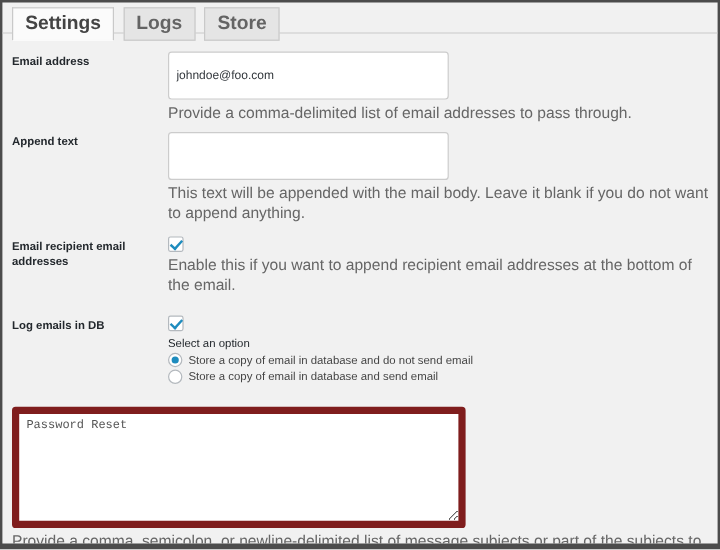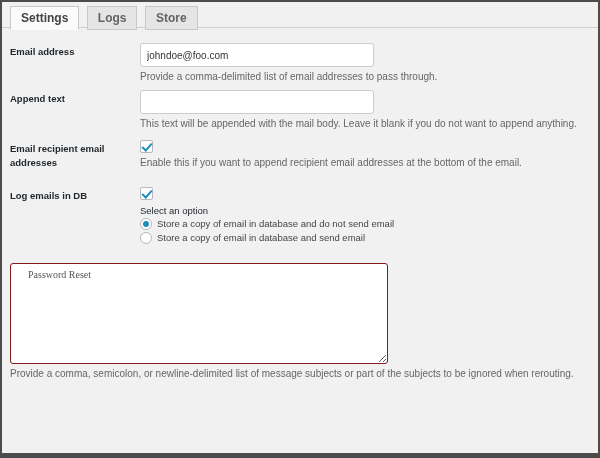--- a/index.html
+++ b/index.html
@@ -25,21 +25,21 @@
     content: '';
     position: absolute; left: 0; right: 0; bottom: 0; height: 1px;
     background: #cfcfcf;
   }
   .tab {
     position: relative; z-index: 1;
     display: inline-block;
     vertical-align: bottom;
     margin-right: 3px;
     padding: 4px 10px 4px 10px;
-    font-size: 12px; font-weight: bold;
+    font-size: 16px; font-weight: bold;
     color: #646464;
     background: #e5e5e5;
     border: 1px solid #c9c9c9;
     cursor: pointer;
     text-decoration: none;
   }
   .tab.active {
     background: #fbfbfb;
     border-bottom: 1px solid #fbfbfb;
     color: #444;
@@ -47,37 +47,37 @@
   
   .content { padding: 15px 8px 0 8px; }
   .row { display: flex; align-items: flex-start; }
   .row-label {
     flex: none; width: 130px;
     font-size: 9.5px; font-weight: bold; color: #23282d;
     line-height: 1.45; padding-top: 2px; padding-right: 8px;
   }
   .field { flex: 1; min-width: 0; }
   .help {
-    font-size: 10px; color: #666;
+    font-size: 13px; color: #666;
     margin-top: 3px; line-height: 1.3;
   }
   input[type="text"] {
-    width: 234px; height: 24px;
+    width: 234px; height: 40px;
     border: 1px solid #ccc; border-radius: 3px;
     background: #fff; color: #32373c;
     font-family: "Liberation Sans", sans-serif;
     font-size: 10px; padding: 2px 6px;
     display: block;
   }
   textarea {
     width: 378px; height: 101px;
-    border: 1px solid #7f1d1d; border-radius: 3px;
+    border: 6px solid #7f1d1d; border-radius: 3px;
     background: #fff; color: #555;
-    font-family: Liberation Serif, serif;
-    font-size: 10px; padding: 4px 17px;
+    font-family: Liberation Mono, monospace;
+    font-size: 10px; padding: 4px 6px;
     resize: both; display: block; line-height: 1.3;
   }
   input[type="checkbox"] {
     appearance: none; -webkit-appearance: none;
     width: 13px; height: 13px;
     border: 1px solid #b4b9be; border-radius: 2px;
     background: #fff; cursor: pointer; display: block;
   }
   input[type="checkbox"]:checked::after {
     content: ''; display: block;

